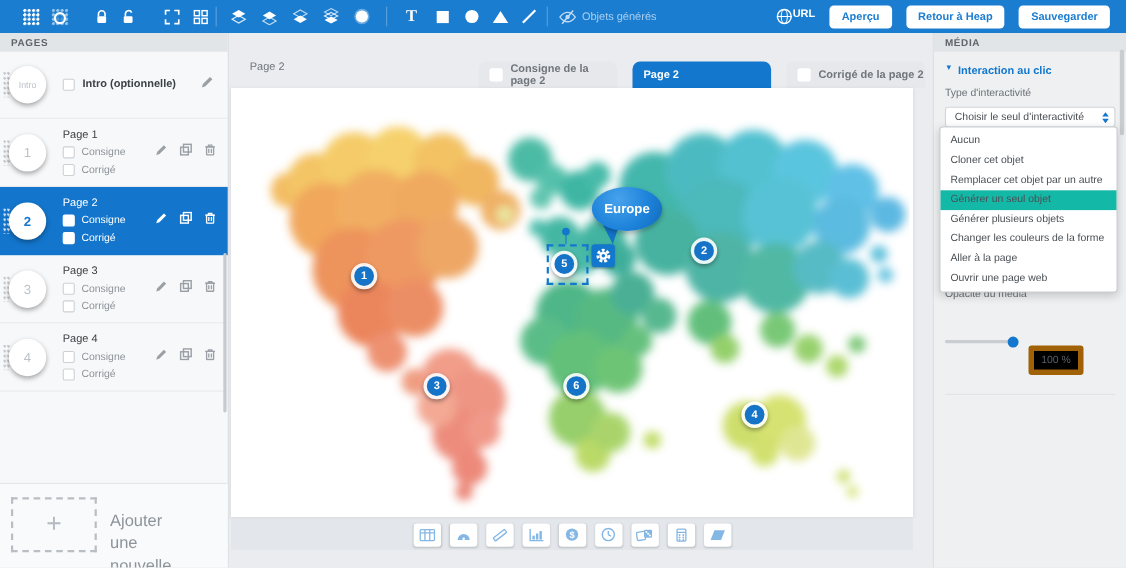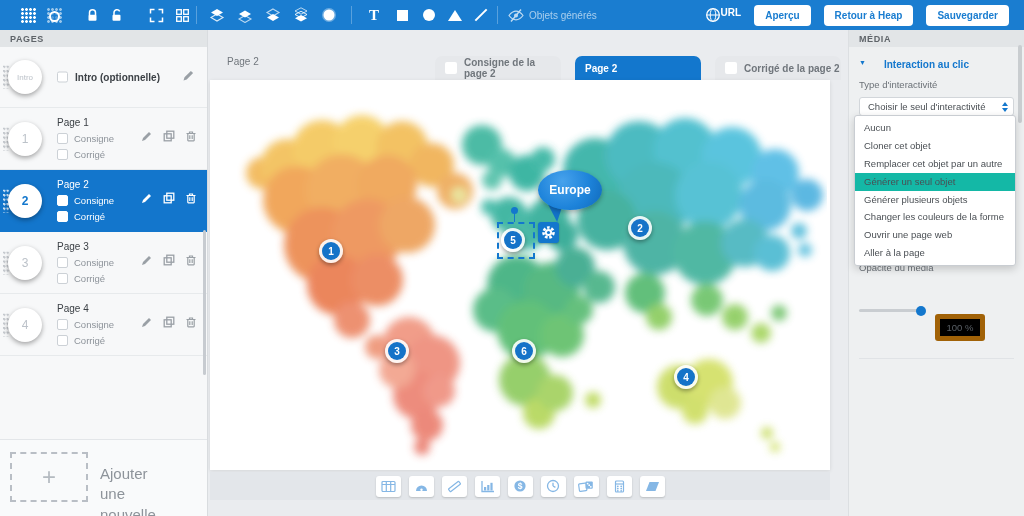--- a/index.html
+++ b/index.html
@@ -87,21 +87,21 @@
            display:flex;align-items:center;justify-content:center;z-index:16;cursor:pointer;box-shadow:0 1px 2px rgba(0,0,0,.25);}
   .toolstrip{position:absolute;left:27px;top:442px;width:620px;height:28px;background:#e3e6ea;
              display:flex;align-items:center;justify-content:center;gap:8px;}
   .tool{width:25px;height:21px;background:#fff;border-radius:3px;box-shadow:0 1px 2px rgba(0,0,0,.18);
         display:flex;align-items:center;justify-content:center;color:#85b7e5;cursor:pointer;}
   
   .panel{position:absolute;top:30px;right:0;width:176px;bottom:0;background:#eef0f1;border-left:1px solid #dcdfe2;box-sizing:border-box;z-index:30;}
   .p-header{height:17px;background:#e2e5e7;color:#5f6469;font-size:9px;font-weight:bold;letter-spacing:.6px;
             display:flex;align-items:center;padding-left:10px;}
   .p-body{padding:12px 10px 0 10px;position:relative;}
-  .sec-title{display:flex;align-items:flex-start;gap:18px;color:#1377cd;font-size:10px;font-weight:bold;cursor:pointer;margin-bottom:9px;}
+  .sec-title{display:flex;align-items:flex-start;gap:5px;color:#1377cd;font-size:10px;font-weight:bold;cursor:pointer;margin-bottom:9px;}
   .tri{font-size:7px;}
   .p-label{font-size:9.5px;color:#6b7177;margin-bottom:7px;}
   .select{height:17px;background:#fff;border:1px solid #d2d6da;border-radius:3px;display:flex;align-items:center;
           justify-content:space-between;padding:0 5px 0 8px;font-size:9.5px;color:#4a4f54;cursor:pointer;}
   .spin{display:flex;flex-direction:column;gap:2px;align-items:center;}
   .spin i{width:0;height:0;border-left:3.5px solid transparent;border-right:3.5px solid transparent;}
   .spin .up{border-bottom:4px solid #1377cd;}
   .spin .dn{border-top:4px solid #1377cd;}
   .dropdown{position:absolute;left:5px;width:160px;top:68px;background:#fff;border:1px solid #c9cdd2;border-radius:3px;
             box-shadow:0 3px 9px rgba(0,0,0,.18);z-index:8;padding:3px 0;}
@@ -594,22 +594,22 @@
           <i class="dn"></i>
         </span>
     </div>
     <div class="dropdown">
         <div class="opt">Aucun</div>
         <div class="opt">Cloner cet objet</div>
         <div class="opt">Remplacer cet objet par un autre</div>
         <div class="opt hl">Générer un seul objet</div>
         <div class="opt">Générer plusieurs objets</div>
         <div class="opt">Changer les couleurs de la forme</div>
+        <div class="opt">Aller à la page</div>
         <div class="opt">Ouvrir une page web</div>
-        <div class="opt">Aller à la page</div>
       </div>
     <div class="dropspace"></div>
     <div class="sec-title">
       <span class="tri">▼</span>
       <span>Apparence</span>
     </div>
     <div class="p-label">Opacité du média</div>
     <div class="slider-row">
       <div class="track">
           <div class="thumb"></div>

